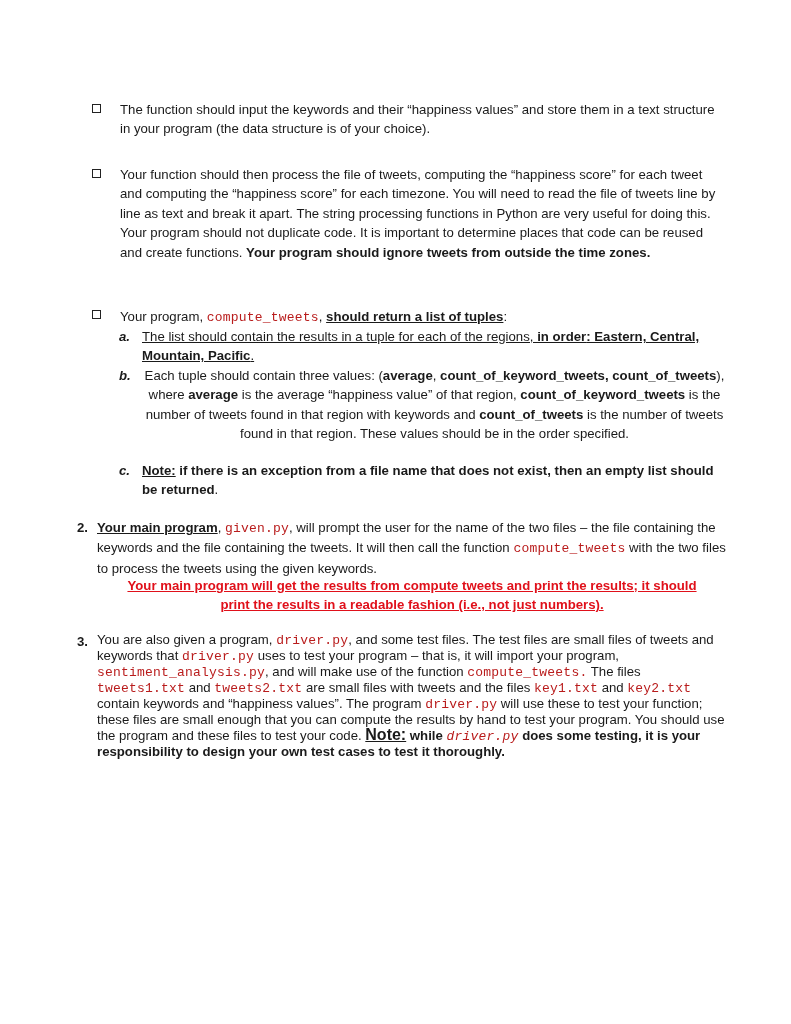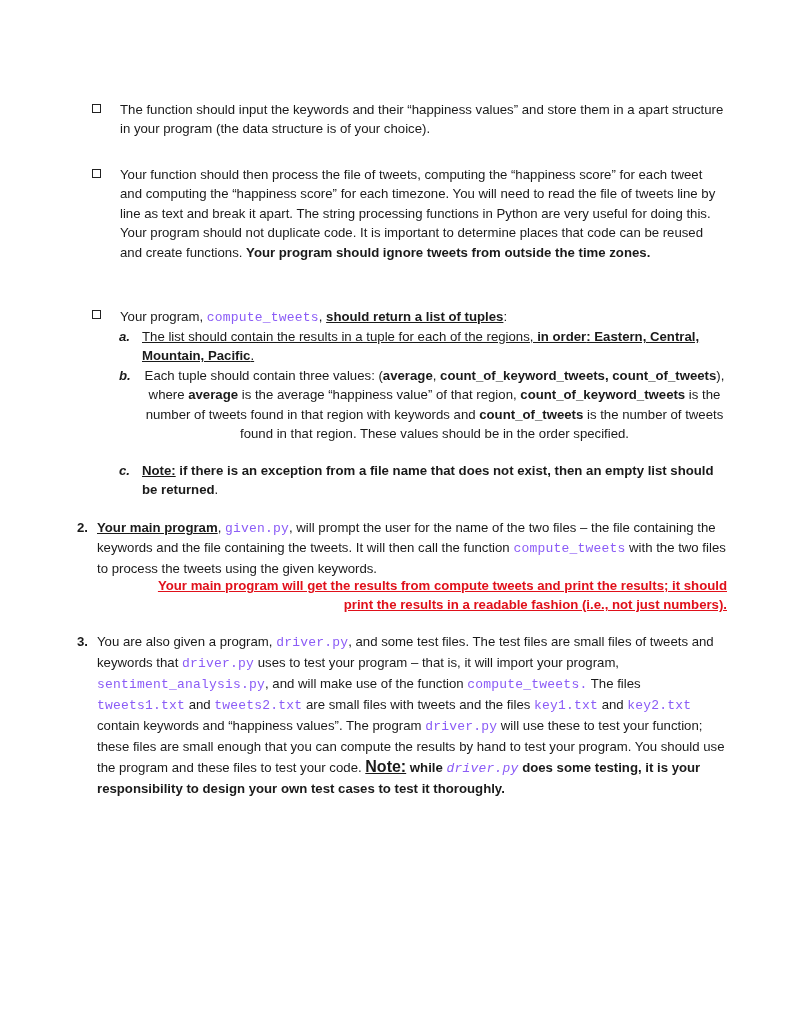--- a/index.html
+++ b/index.html
@@ -3,42 +3,42 @@
 <meta charset="utf-8">
 <style>
   html, body { margin: 0; padding: 0; background: #ffffff; }
   body {
     width: 791px; height: 1024px; overflow: hidden; position: relative;
     font-family: "Liberation Sans", "DejaVu Sans", sans-serif;
     color: #1a1a1a;
     font-size: 13.2px;
     line-height: 19.4px;
   }
-  .mono { font-family: "Liberation Mono", "DejaVu Sans Mono", monospace; font-size: 13px; color: #8b5cf6; letter-spacing: 0.2px; }
+  .mono { font-family: "Liberation Mono", "DejaVu Sans Mono", monospace; font-size: 13px; color: #b91c1c; letter-spacing: 0.2px; }
   .b { font-weight: bold; }
   .bi { font-weight: bold; }
   .u { text-decoration: underline; }
   .bullet-block { position: absolute; left: 120px; width: 605px; }
   .bullet-box {
     position: absolute; left: 92px; width: 7px; height: 7px;
     border: 1.5px solid #222; background: #fff;
   }
   .sub { position: absolute; left: 142px; width: 585px; }
   .sub-label { position: absolute; left: 119px; font-weight: bold; font-style: italic; }
   .num { position: absolute; left: 77px; font-weight: bold; }
   .num-block { position: absolute; left: 97px; width: 630px; }
-  .red-line { color: #e0101a; font-weight: bold; text-decoration: underline; text-align: right; position: absolute; left: 97px; width: 630px; }
+  .red-line { color: #e0101a; font-weight: bold; text-decoration: underline; text-align: center; position: absolute; left: 97px; width: 630px; }
   .big-note { font-size: 16px; }
 </style>
 </head>
 <body>
 
 <div class="bullet-box" style="top:104px;"></div>
 <div class="bullet-block" style="top:100px;">
-  <span>The function should input the keywords and their “happiness values” and store them in a apart structure in your program (the data structure is of your choice).</span>
+  <span>The function should input the keywords and their “happiness values” and store them in a text structure in your program (the data structure is of your choice).</span>
 </div>
 
 <div class="bullet-box" style="top:169px;"></div>
 <div class="bullet-block" style="top:165px;">
   <span>Your function should then process the file of tweets, computing the “happiness score” for each tweet and computing the “happiness score” for each timezone.  You will need to read the file of tweets line by line as text and break it apart.  The string processing functions in Python are very useful for doing this. Your program should not duplicate code. It is important to determine places that code can be reused and create functions. </span><span class="bi">Your program should ignore tweets from outside the time zones.</span>
 </div>
 
 <div class="bullet-box" style="top:310px;"></div>
 <div class="bullet-block" style="top:307px;">
   <span>Your program, </span><span class="mono">compute_tweets</span><span>, </span><span class="bi u">should return a list of tuples</span><span>:</span>
@@ -60,15 +60,15 @@
 </div>
 
 <div class="num" style="top:518px;">2.</div>
 <div class="num-block" style="top:518px;">
   <span class="bi u">Your main program</span><span>, </span><span class="mono">given.py</span><span>, will prompt the user for the name of the two files – the file containing the keywords and the file containing the tweets.  It will then call the function </span><span class="mono">compute_tweets</span><span> with the two files to process the tweets using the given keywords.</span>
 </div>
 <div class="red-line" style="top:576px;">Your main program will get the results from compute  tweets and print the results; it should</div>
 <div class="red-line" style="top:595px;">print the results in a readable fashion (i.e., not just numbers).</div>
 
 <div class="num" style="top:632px;">3.</div>
-<div class="num-block" style="top:632px; line-height:20px;">
+<div class="num-block" style="top:632px; line-height:15px;">
   <span>You are also given a program, </span><span class="mono">driver.py</span><span>, and some test files.  The test files are small files of tweets and keywords that </span><span class="mono">driver.py</span><span> uses to test your program – that is, it will import your program, </span><span class="mono">sentiment_analysis.py</span><span>, and will make use of the function </span><span class="mono">compute_tweets.</span><span> The files </span><span class="mono">tweets1.txt</span><span> and </span><span class="mono">tweets2.txt</span><span> are small files with tweets and the files </span><span class="mono">key1.txt</span><span> and </span><span class="mono">key2.txt</span><span> contain keywords and “happiness values”.  The program </span><span class="mono">driver.py</span><span> will use these to test your function; these files are small enough that you can compute the results by hand to test your program.  You should use the program and these files to test your code.  </span><span class="bi u big-note">Note:</span><span class="bi"> while </span><span class="mono" style="font-style:italic;">driver.py</span><span class="bi"> does some testing, it is your responsibility to design your own test cases to test it thoroughly.</span>
 </div>
 
 </body></html>

